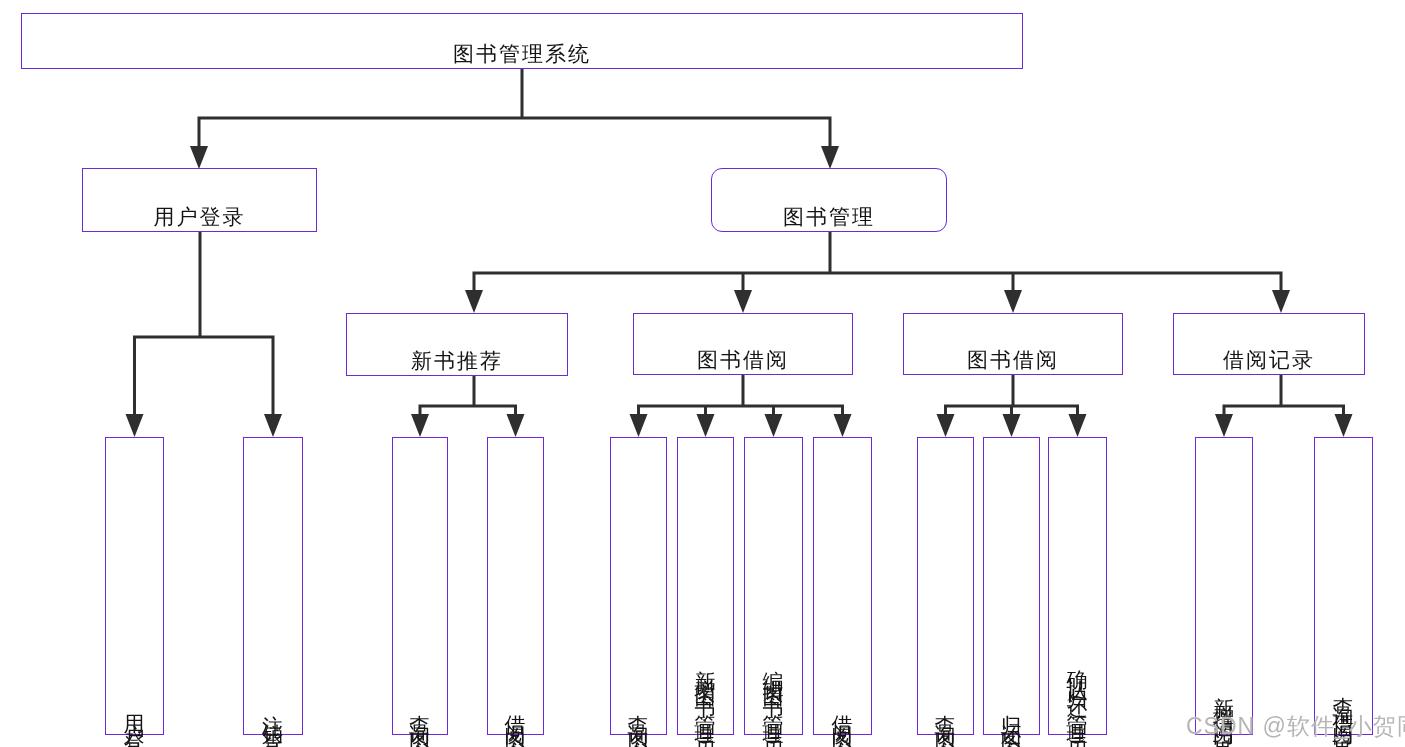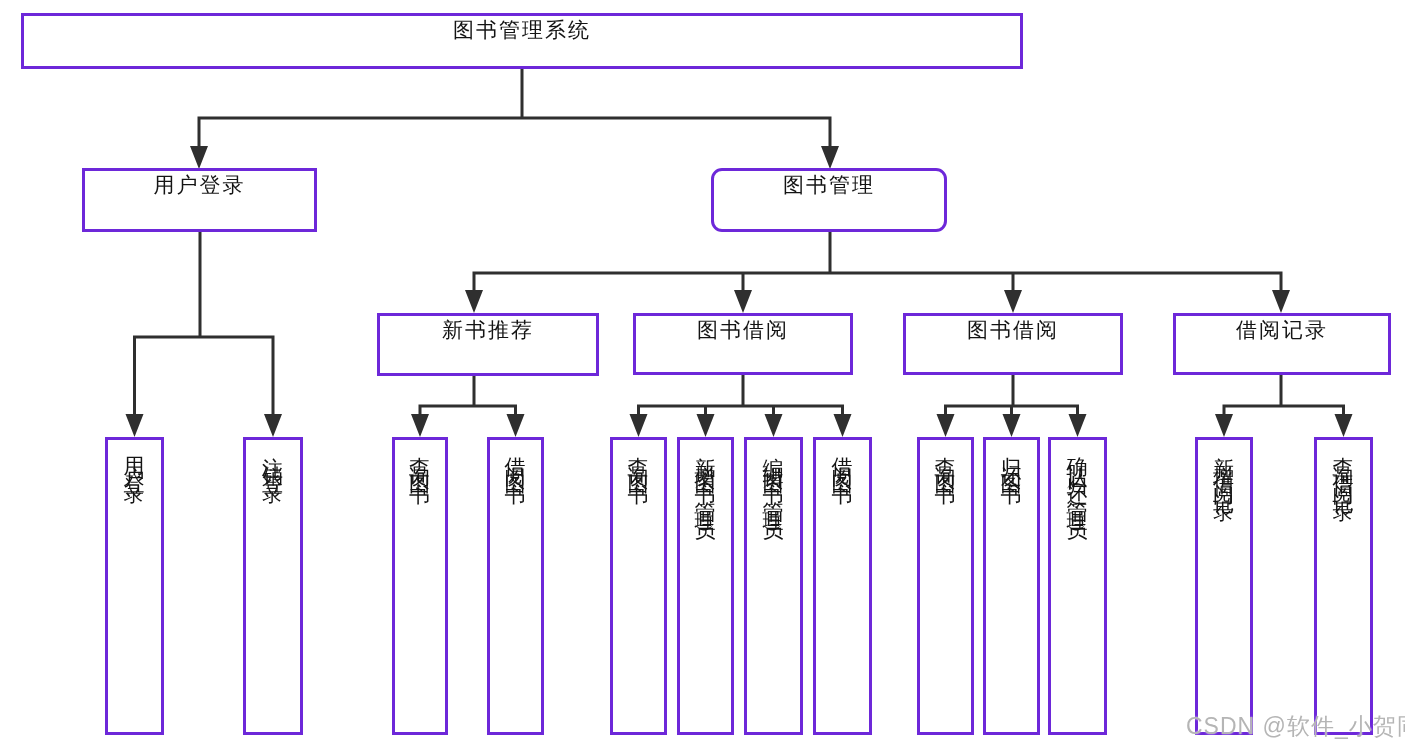--- a/index.html
+++ b/index.html
@@ -26,23 +26,23 @@
     stroke-width: 3;
   }
   .connectors path.arrow {
     fill: #2f2f2f;
     stroke: none;
   }
 
   .node {
     position: absolute;
     background: #ffffff;
-    border: 3px solid #6d28d9;
+    border: 1px solid #6d28d9;
     display: flex;
-    align-items: flex-start;
+    align-items: flex-end;
     justify-content: center;
     z-index: 2;
     color: #141414;
   }
   .node .hlabel {
     font-size: 21px;
     letter-spacing: 2px;
     white-space: nowrap;
     color: #141414;
   }
@@ -107,30 +107,30 @@
     <span class="hlabel">图书管理系统</span>
   </div>
 
   <div class="node" style="left:82px; top:168px; width:235px; height:64px;">
     <span class="hlabel">用户登录</span>
   </div>
   <div class="node" style="left:711px; top:168px; width:236px; height:64px;border-radius:11px;">
     <span class="hlabel">图书管理</span>
   </div>
 
-  <div class="node" style="left:377px; top:313px; width:222px; height:63px;">
+  <div class="node" style="left:346px; top:313px; width:222px; height:63px;">
     <span class="hlabel">新书推荐</span>
   </div>
   <div class="node" style="left:633px; top:313px; width:220px; height:62px;">
     <span class="hlabel">图书借阅</span>
   </div>
   <div class="node" style="left:903px; top:313px; width:220px; height:62px;">
     <span class="hlabel">图书借阅</span>
   </div>
-  <div class="node" style="left:1173px; top:313px; width:218px; height:62px;">
+  <div class="node" style="left:1173px; top:313px; width:192px; height:62px;">
     <span class="hlabel">借阅记录</span>
   </div>
 
   <div class="node leaf" style="left:105px; top:437px; width:59px; height:298px;">
     <span class="vlabel">用户登录</span>
   </div>
   <div class="node leaf" style="left:243px; top:437px; width:60px; height:298px;">
     <span class="vlabel">注销登录</span>
   </div>
 

